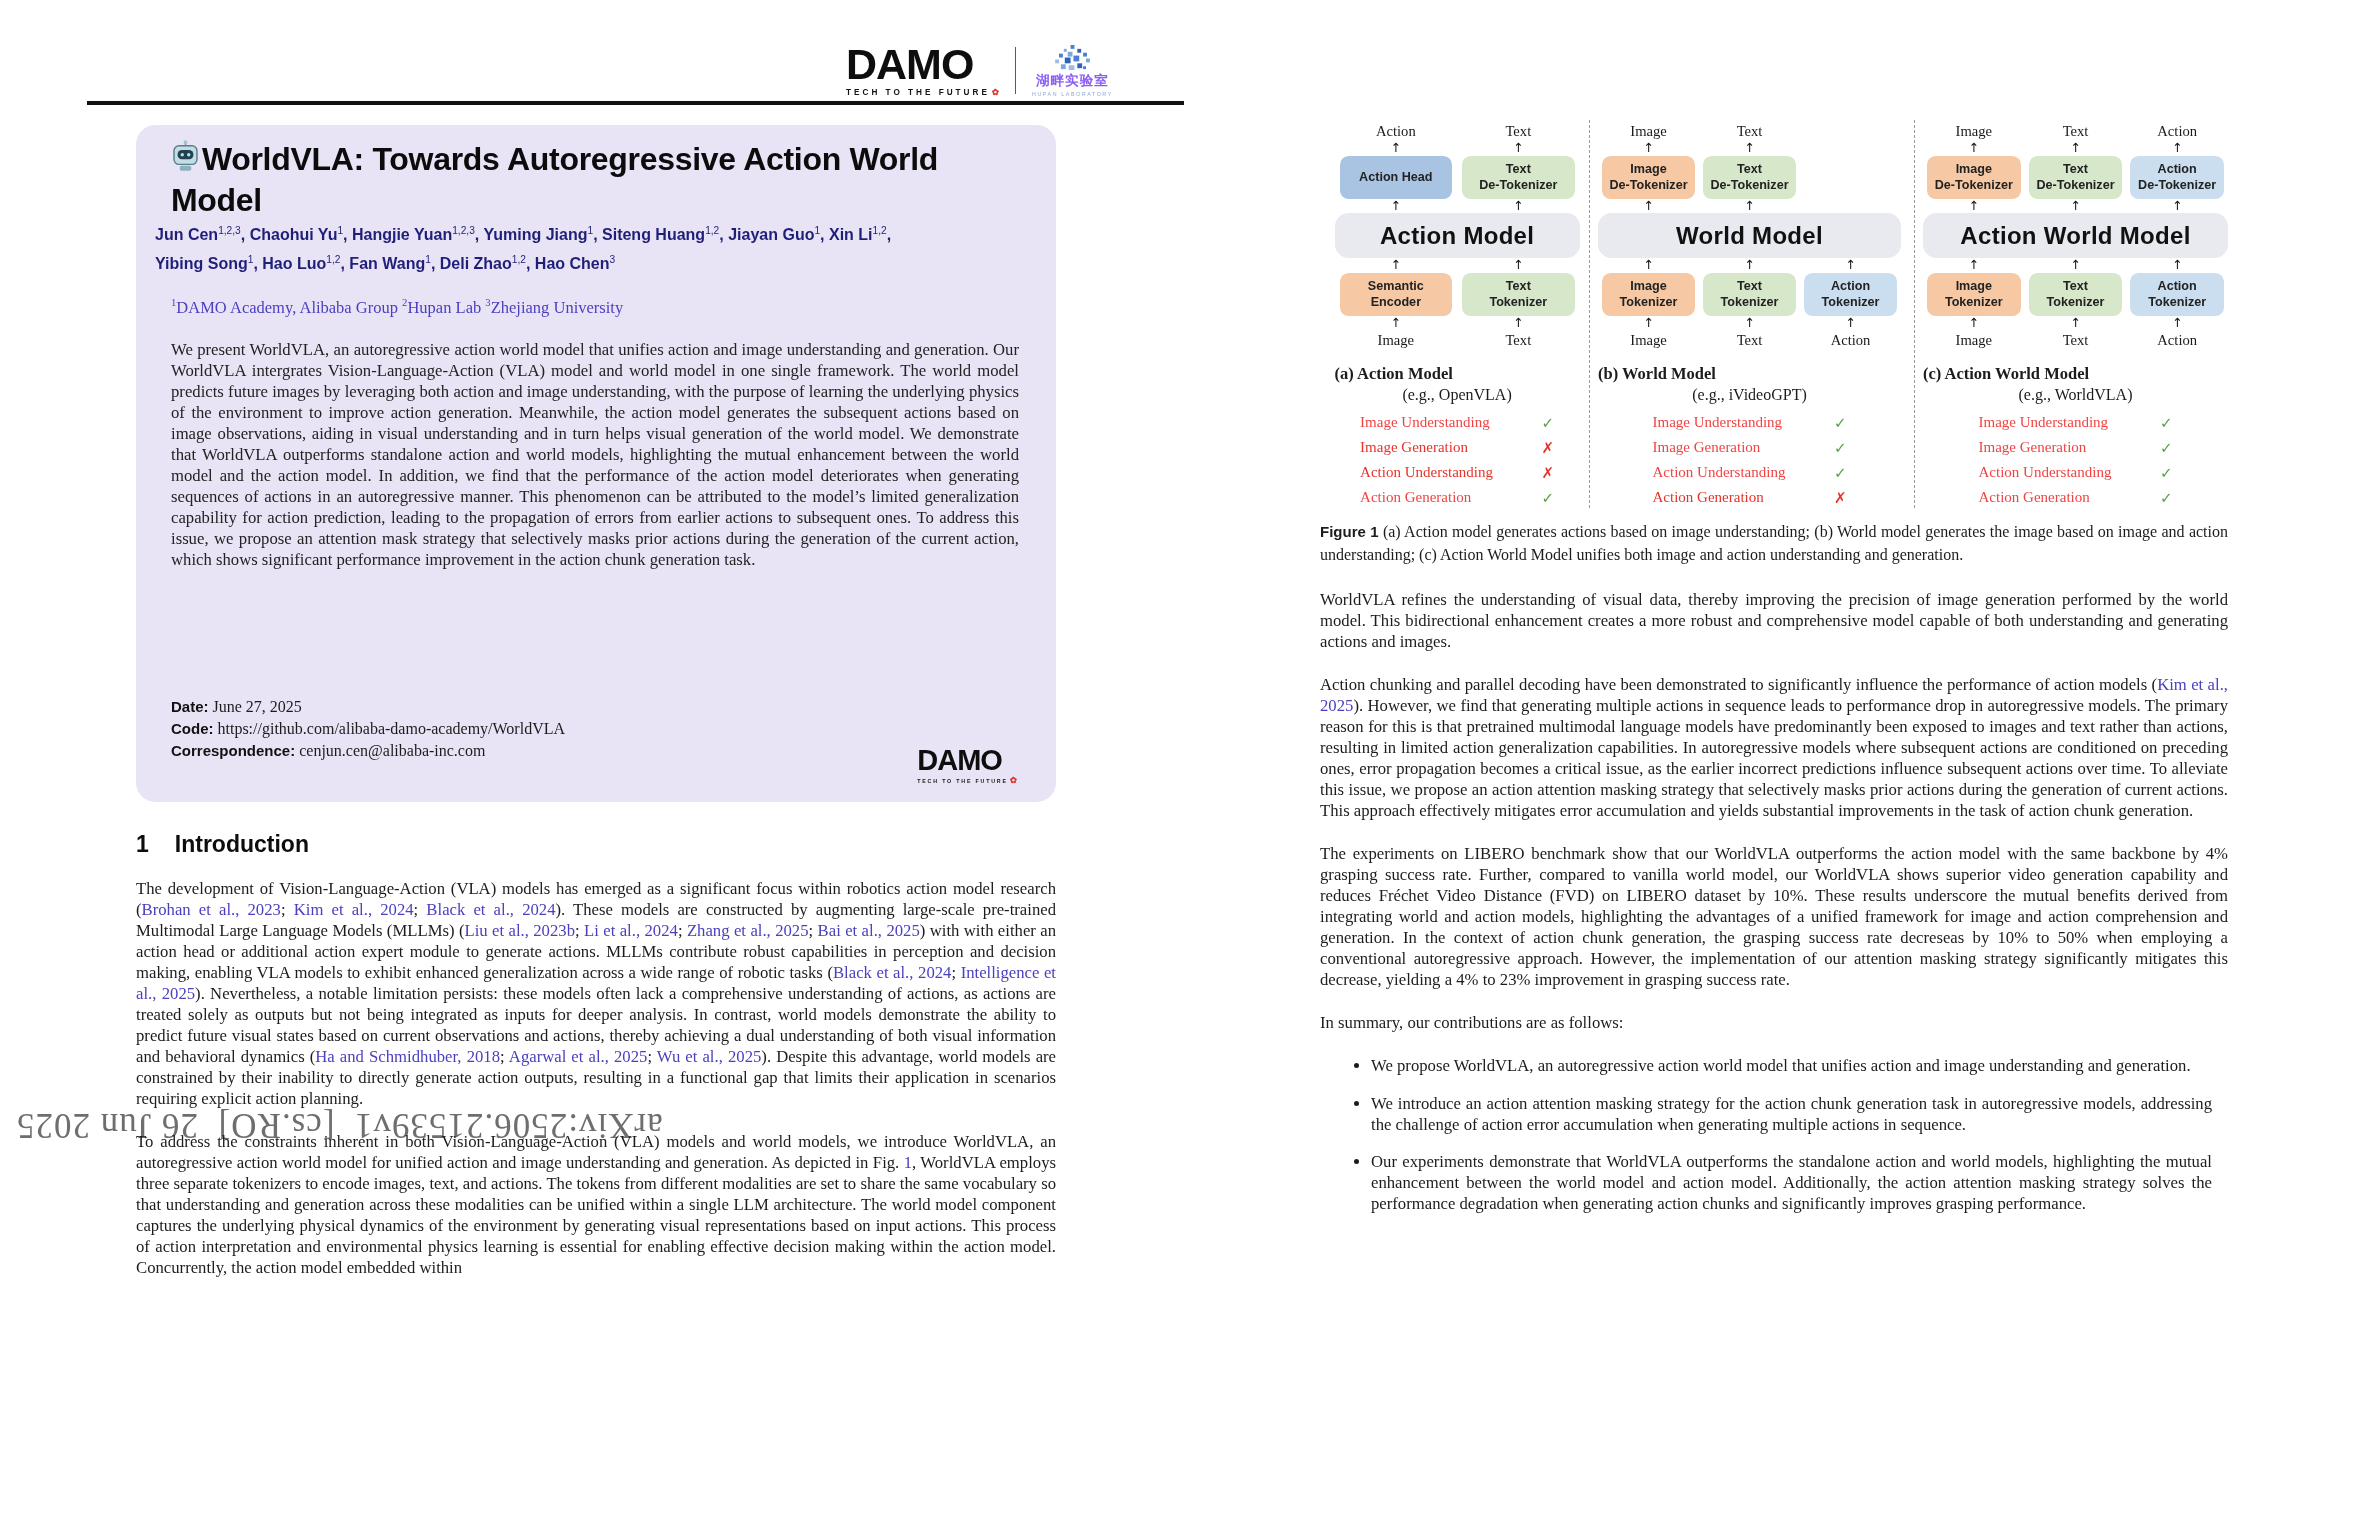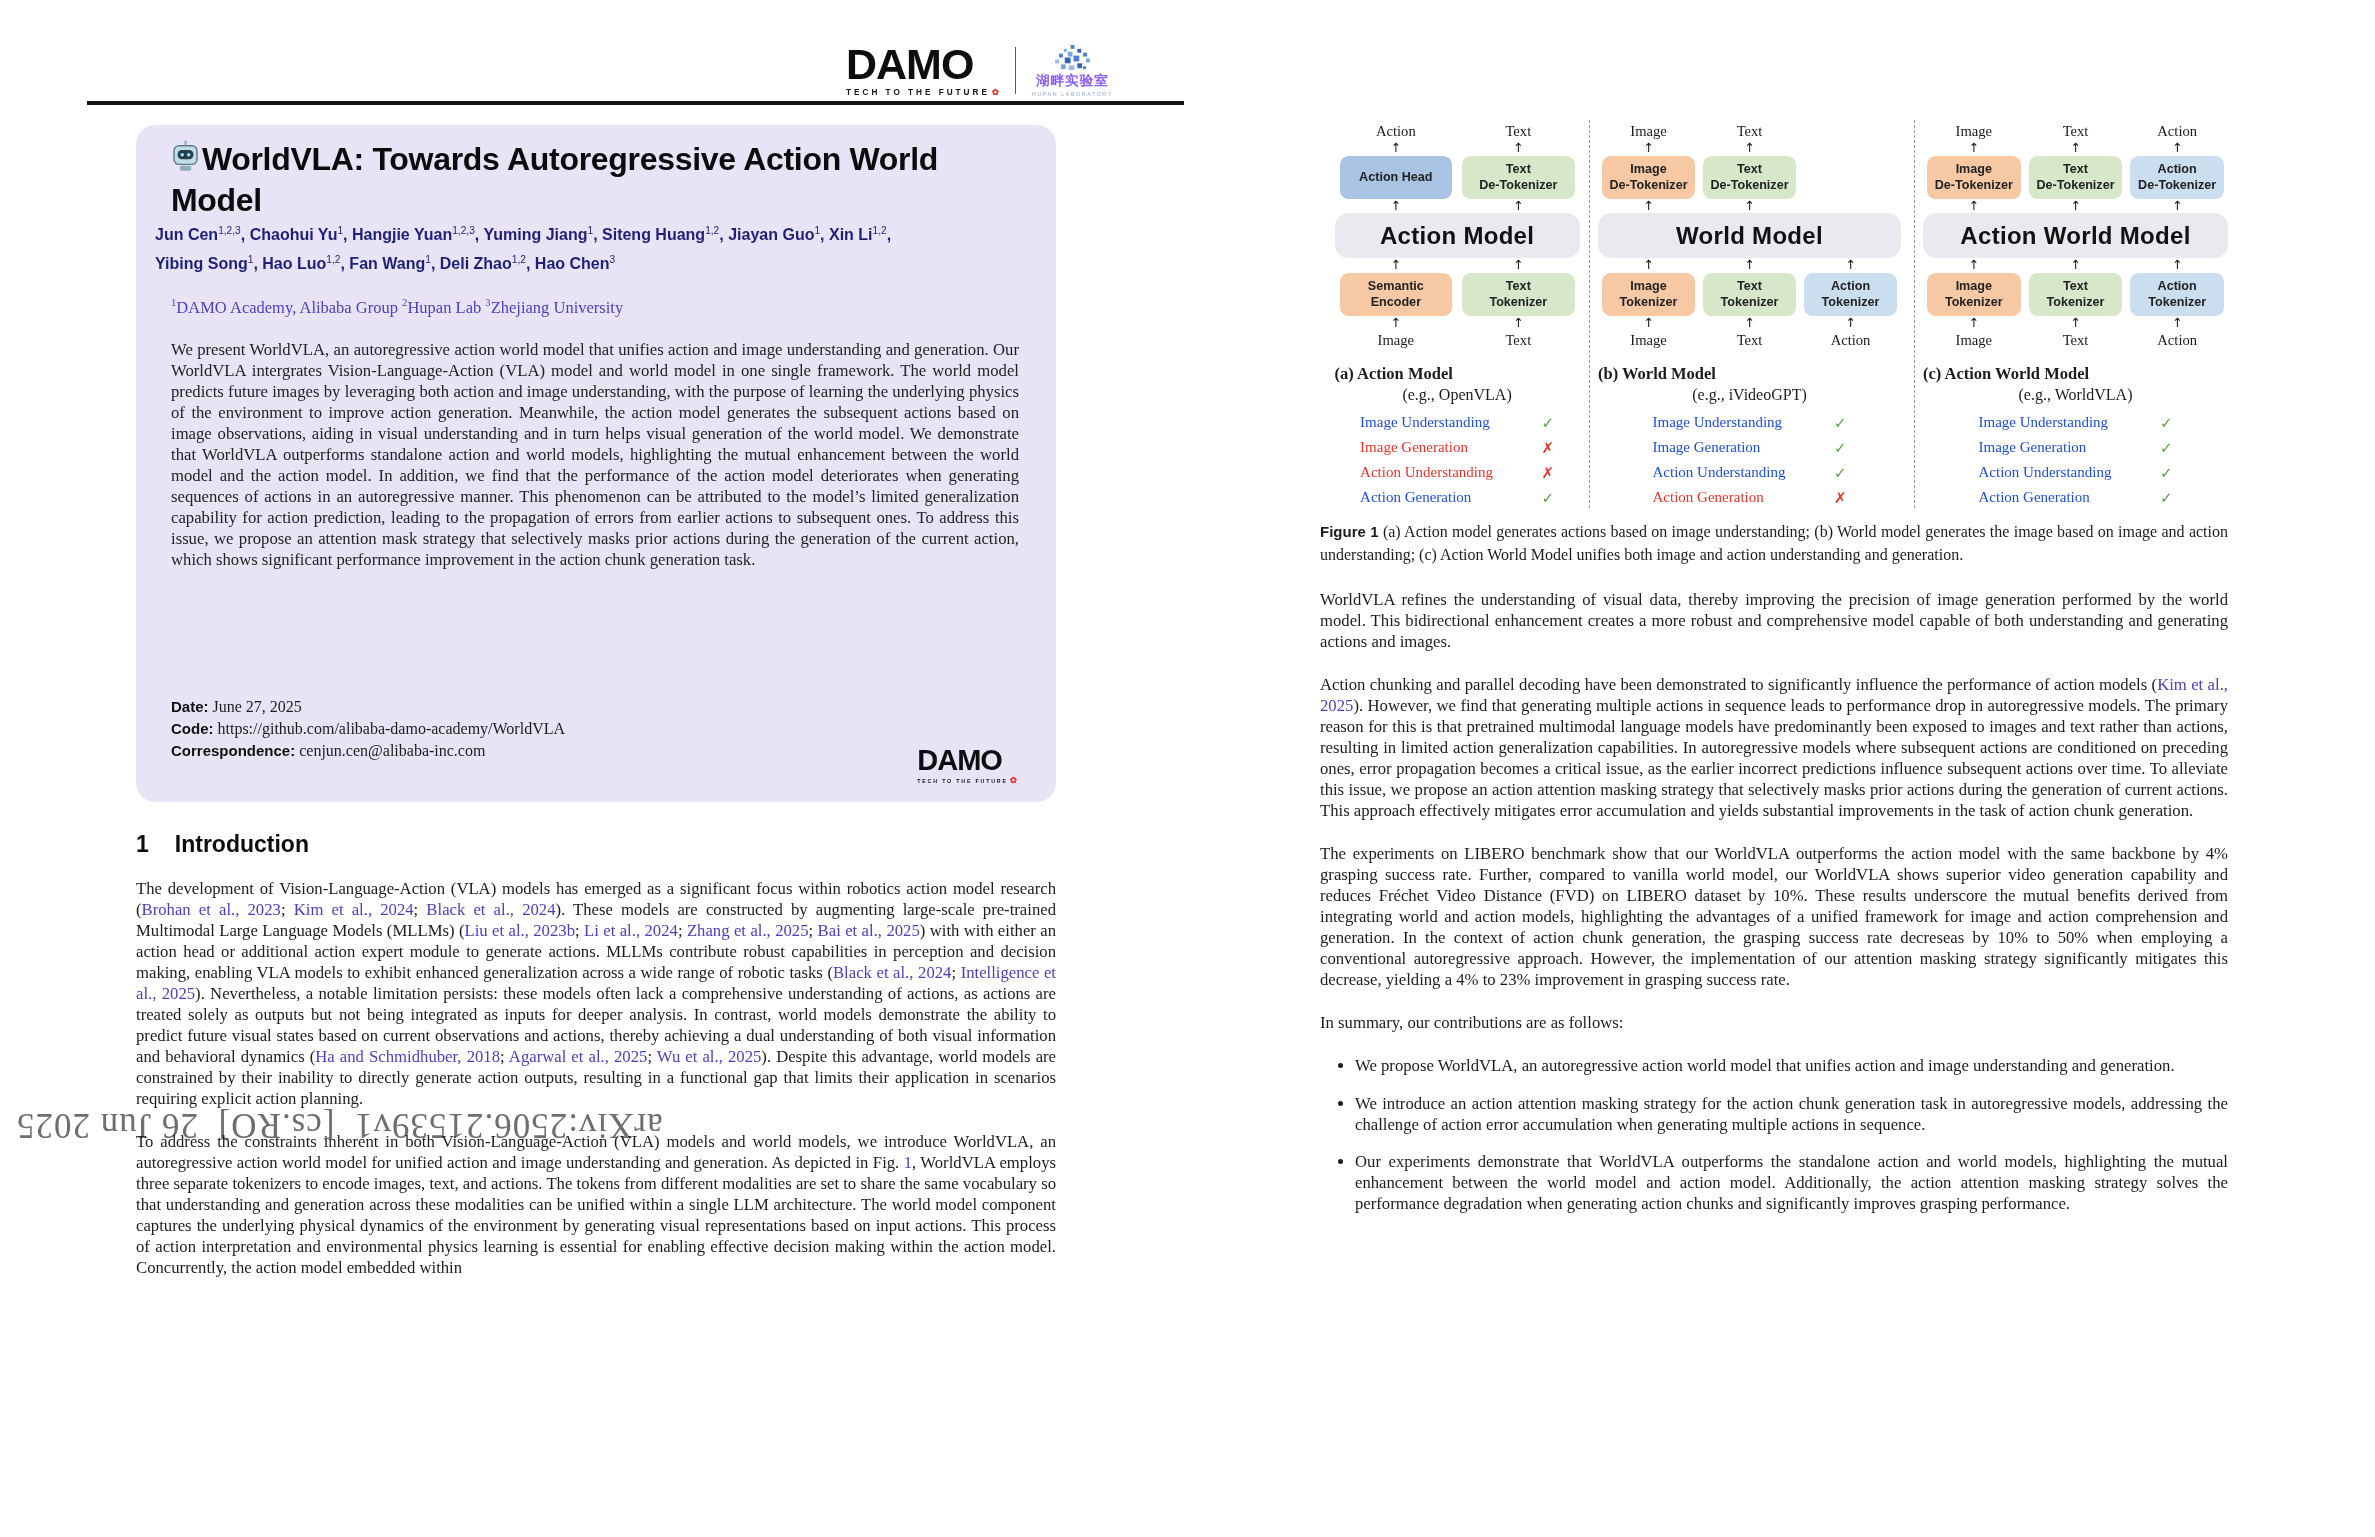--- a/index.html
+++ b/index.html
@@ -64,26 +64,26 @@
   .fboxes{height:43px;}
   .fbox{width:92%;height:43px;border-radius:8.7px;display:flex;flex-direction:column;justify-content:center;
         font-family:"Liberation Sans",sans-serif;font-weight:bold;font-size:12.6px;line-height:1.3;color:#222;}
   .c-peach{background:#f6c9a4;} .c-green{background:#d7e7ca;} .c-blue{background:#a9c4e3;} .c-lightblue{background:#cadeef;}
   .model-box{height:45px;border-radius:13.6px;background:#e9eaf0;display:flex;align-items:center;justify-content:center;
              font-family:"Liberation Sans",sans-serif;font-weight:bold;font-size:24px;letter-spacing:0.3px;color:#111;}
   .pcap1{text-align:left;font-weight:bold;font-size:16.5px;margin-top:13.6px;}
   .pcap2{text-align:center;font-size:16px;margin-top:2.9px;}
   .checklist{margin:9.7px auto 0 auto;width:194px;}
   .cl-row{display:flex;justify-content:space-between;height:25px;font-size:15px;}
-  .cl-ok{color:#1d4ed8;} .cl-no{color:#e6332a;}
+  .cl-ok{color:#ef4444;} .cl-no{color:#e6332a;}
   .mk-ok{color:#55a040;font-family:"DejaVu Sans",sans-serif;} .mk-no{color:#e6332a;font-family:"DejaVu Sans",sans-serif;font-weight:bold;}
 
   .figcap{margin:0 0 23px 0;font-size:16px;line-height:23px;text-align:justify;}
   .figcap strong{font-family:"Liberation Sans",sans-serif;font-size:15px;}
-  .bullets{margin:0;padding-left:35px;}
+  .bullets{margin:16px;padding-left:35px;}
   .bullets li{margin-bottom:16.5px;font-size:16.7px;line-height:21px;text-align:justify;}
 </style>
 </head>
 <body>
 
 <div class="page">
 
   <div class="arxiv-side">arXiv:2506.21539v1&nbsp;&nbsp;[cs.RO]&nbsp;&nbsp;26 Jun 2025</div>
 
   <header class="logos">

